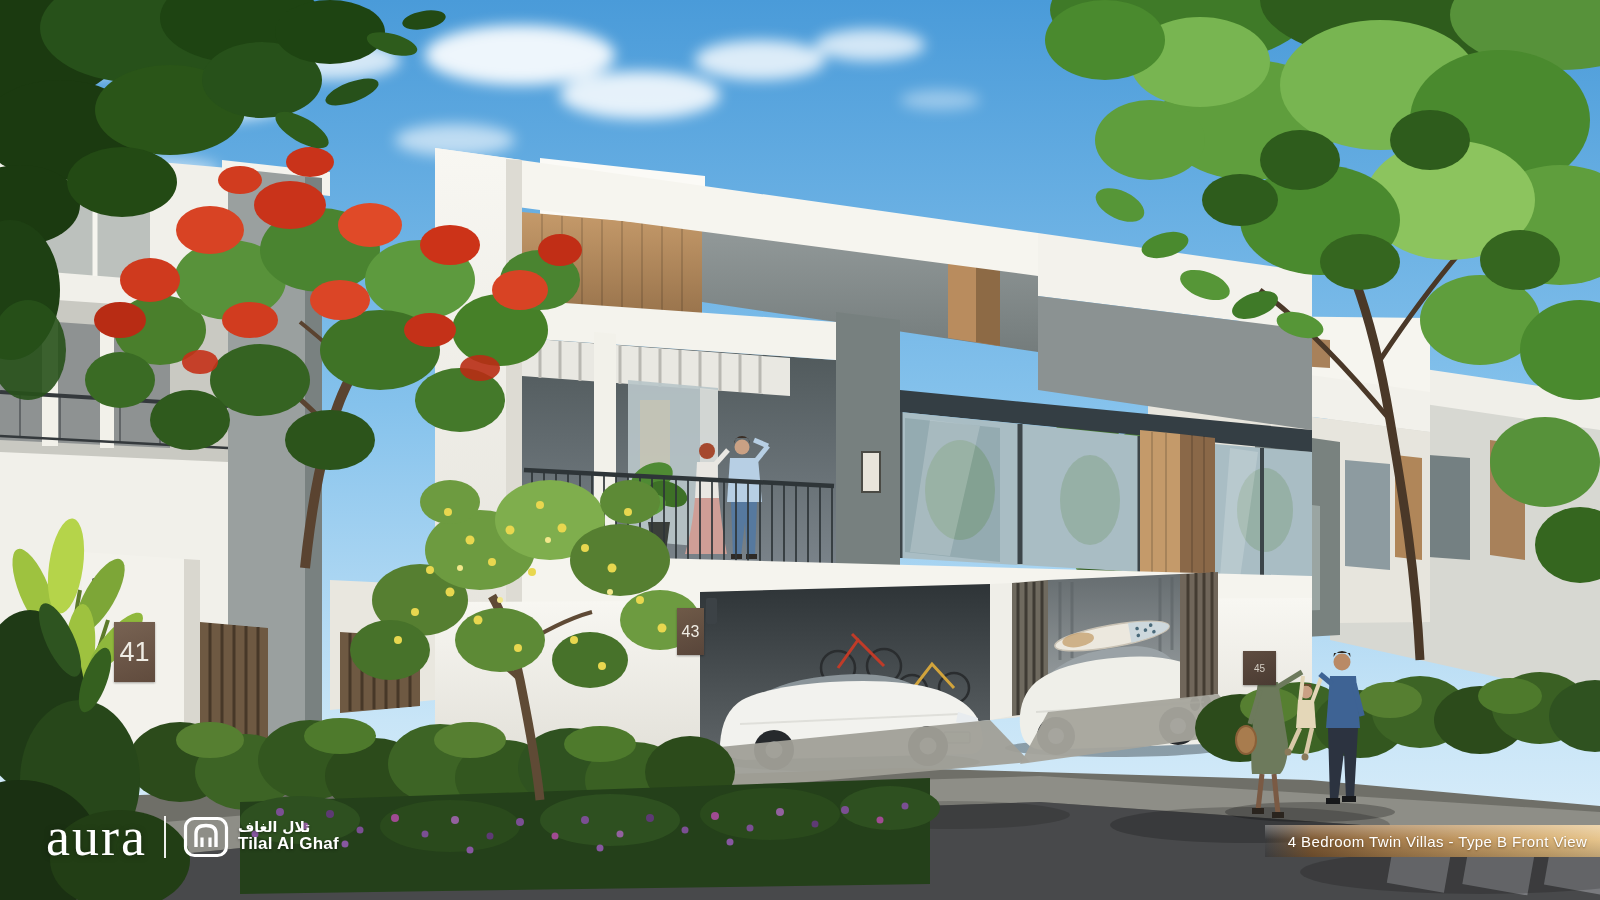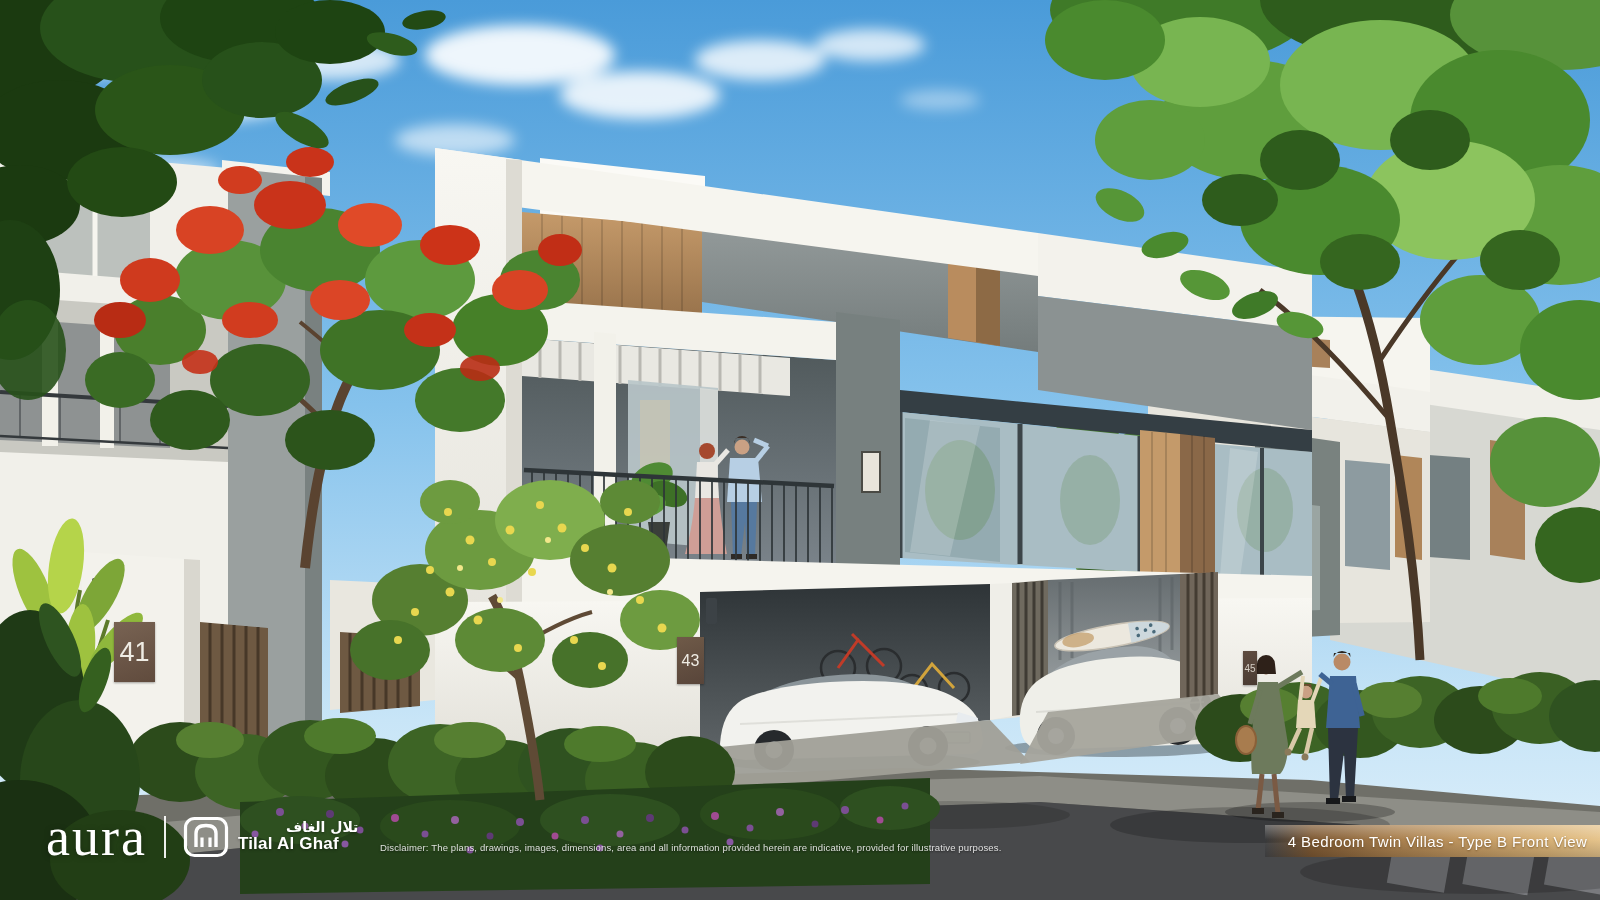--- a/index.html
+++ b/index.html
@@ -6,35 +6,35 @@
   body{display:flex;justify-content:center;align-items:flex-start;}
   .stage{position:relative;width:1600px;height:900px;overflow:hidden;background:#bcd9ee;font-family:"Liberation Sans",sans-serif;}
   .scene{position:absolute;left:0;top:0;width:1600px;height:900px;display:block;}
 
   
   .plaque{position:absolute;display:flex;align-items:center;justify-content:center;
           color:#efece4;box-shadow:0 1px 2px rgba(0,0,0,.35);}
   .plaque span{display:block;}
   #plaque41{left:114px;top:622px;width:41px;height:60px;font-size:27px;
             background:linear-gradient(160deg,#786353 0%,#604b3d 100%);}
-  #plaque43{left:677px;top:637px;width:27px;height:47px;font-size:16px;
+  #plaque43{left:677px;top:608px;width:27px;height:47px;font-size:16px;
             background:linear-gradient(160deg,#6f5a48 0%,#58453a 100%);}
-  #plaque45{left:1243px;top:651px;width:14px;height:34px;font-size:10px;color:#d5cfc5;
+  #plaque45{left:1243px;top:651px;width:33px;height:34px;font-size:10px;color:#d5cfc5;
             background:linear-gradient(160deg,#5e4c40 0%,#4a3b32 100%);}
 
   
   .brand{position:absolute;left:46px;bottom:42px;display:flex;align-items:center;gap:17px;color:#fff;}
   .aura{font-family:Liberation Serif, serif;font-size:54px;line-height:.72;font-weight:400;
         letter-spacing:2px;text-shadow:0 1px 6px rgba(0,0,0,.35);}
   .brand-divider{width:2px;height:42px;background:rgba(255,255,255,.92);}
   .estate{display:flex;align-items:center;gap:9px;}
   .estate-badge svg{display:block;}
   .estate-text{display:flex;flex-direction:column;line-height:1.08;}
   .estate-arabic{font-family:"DejaVu Sans",sans-serif;font-size:14px;font-weight:700;
-                 text-shadow:0 1px 3px rgba(0,0,0,.4);margin-left:48px;}
+                 text-shadow:0 1px 3px rgba(0,0,0,.4);}
   .estate-english{font-family:"Liberation Sans",sans-serif;font-size:17px;font-weight:700;
                   letter-spacing:.2px;text-shadow:0 1px 3px rgba(0,0,0,.4);}
 
   
   .disclaimer{position:absolute;left:380px;bottom:47px;font-size:9.5px;letter-spacing:.15px;
               color:rgba(255,255,255,.85);text-shadow:0 1px 2px rgba(0,0,0,.55);white-space:nowrap;}
 
   
   .ribbon{position:absolute;right:0;bottom:43px;height:32px;width:335px;
           display:flex;align-items:center;justify-content:center;
@@ -719,19 +719,18 @@
         <path d="M19,31 V21.5 M27,31 V21.5" fill="none" stroke="#ffffff" stroke-width="3.2"></path>
       </svg>
     </span>
     <span class="estate-text">
       <span class="estate-arabic">تلال الغاف</span>
       <span class="estate-english">Tilal Al Ghaf</span>
     </span>
   </span>
 </div>
 
-<div class="disclaimer">Disclaimer: The plans, drawings, images, dimensions, area and all information provided herein are indicative, provided for illustrative purposes.</div>
 
 <div class="ribbon">
   <span>4 Bedroom Twin Villas - Type B Front View</span>
 </div>
 
 </div>
 
 </body></html>

